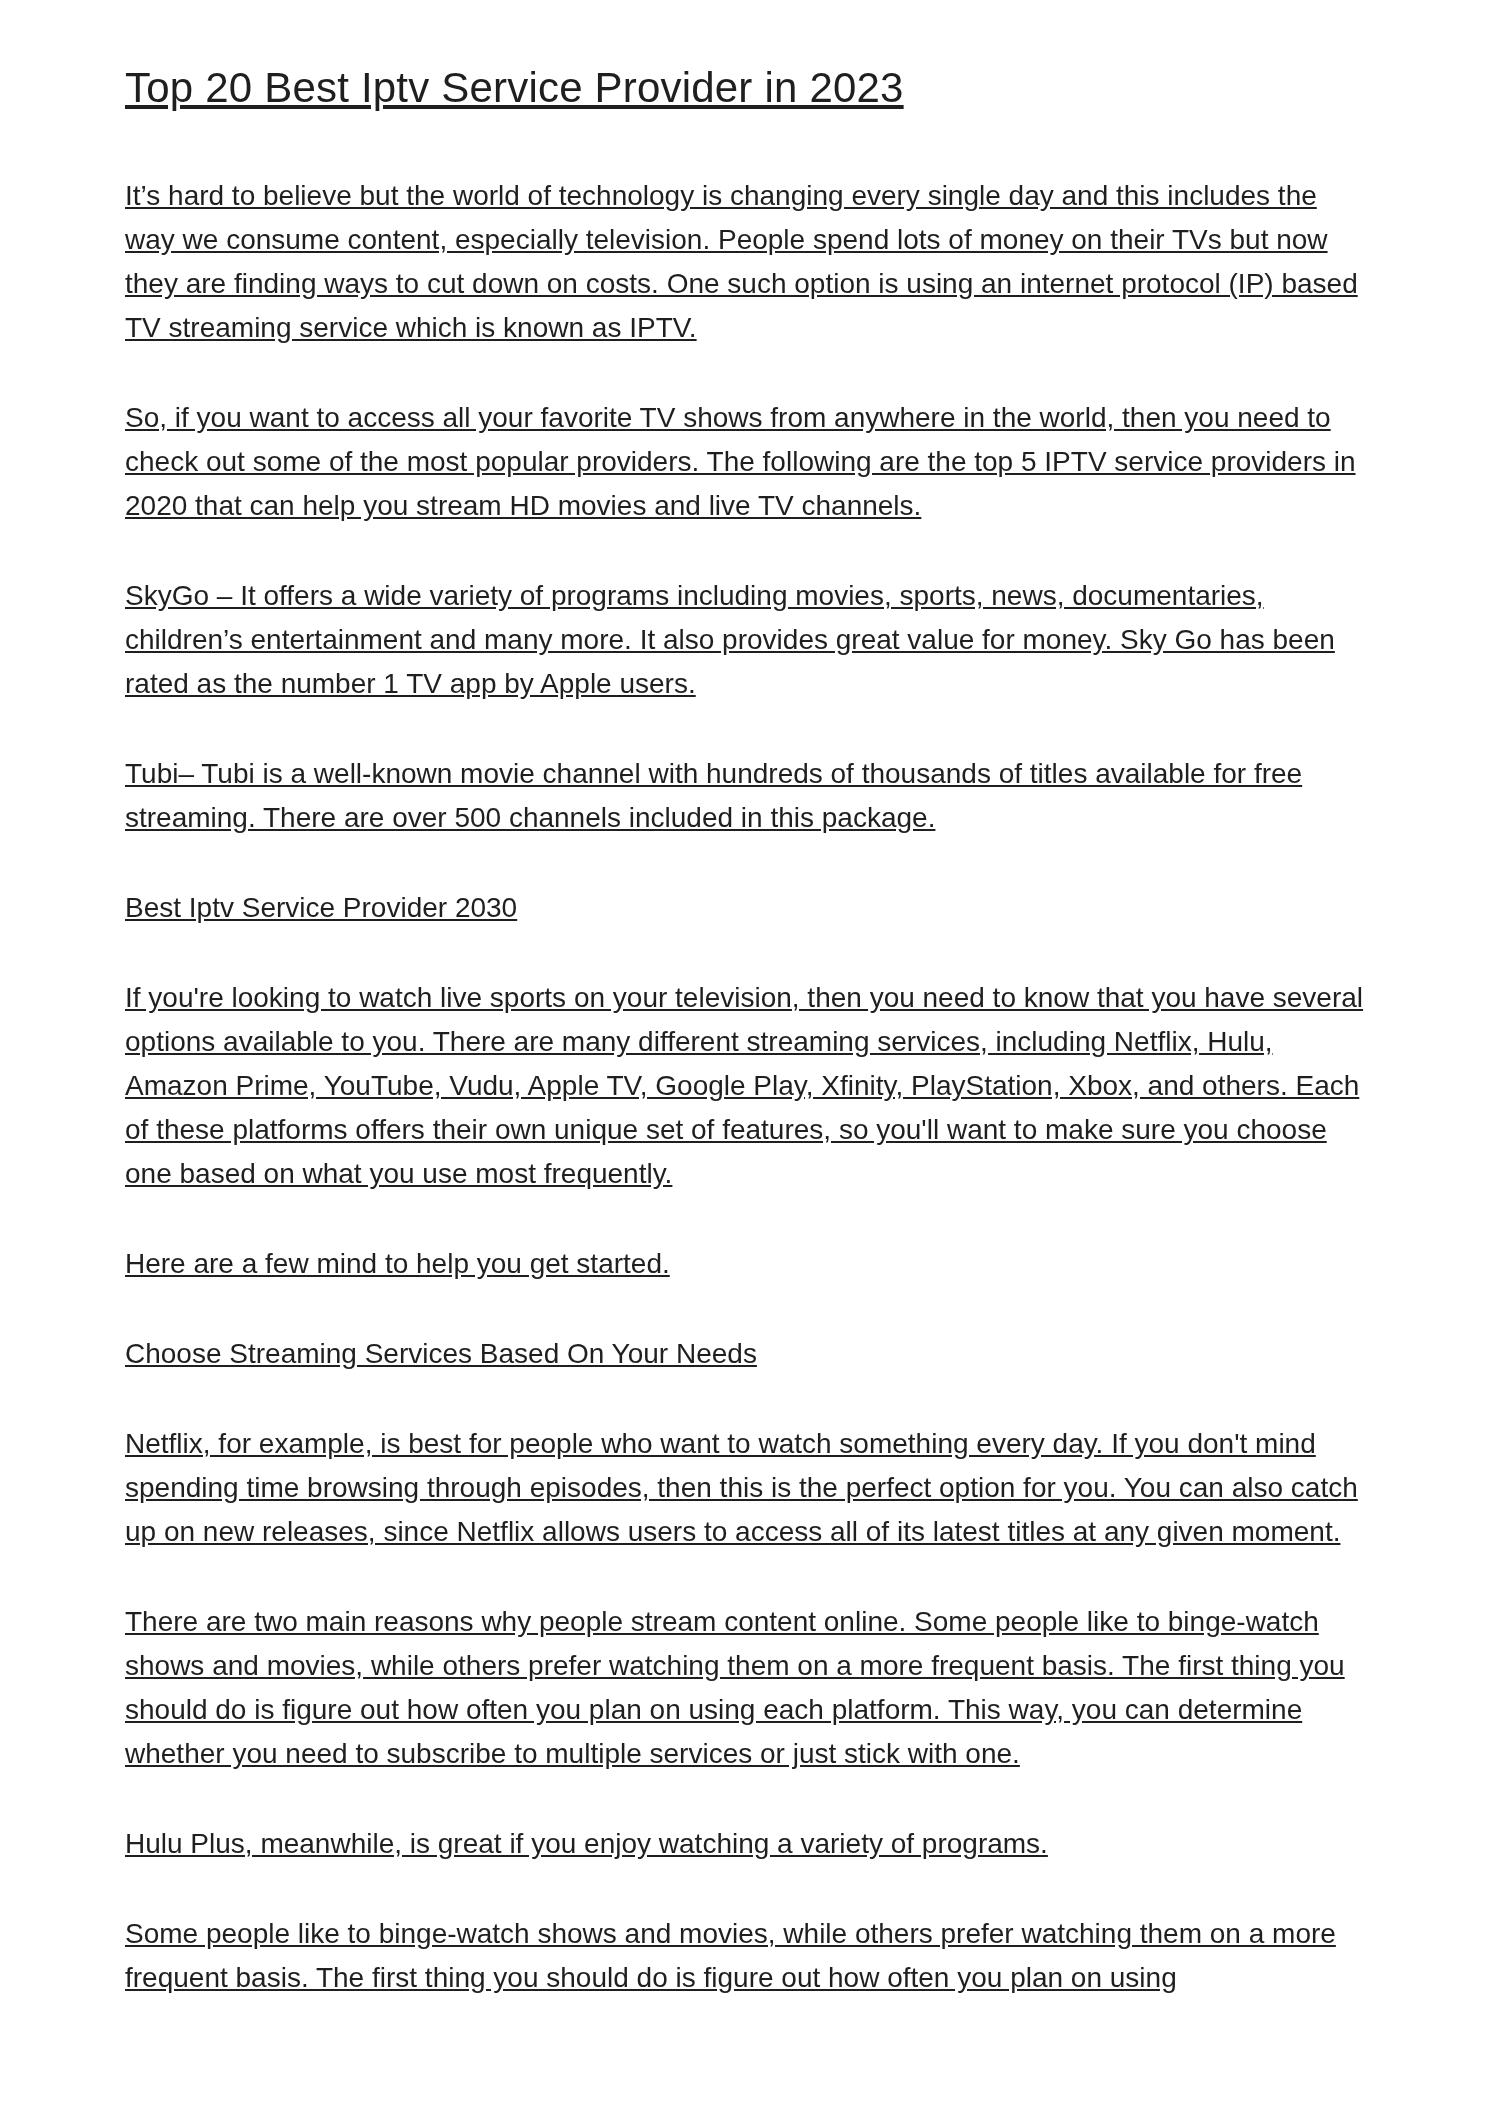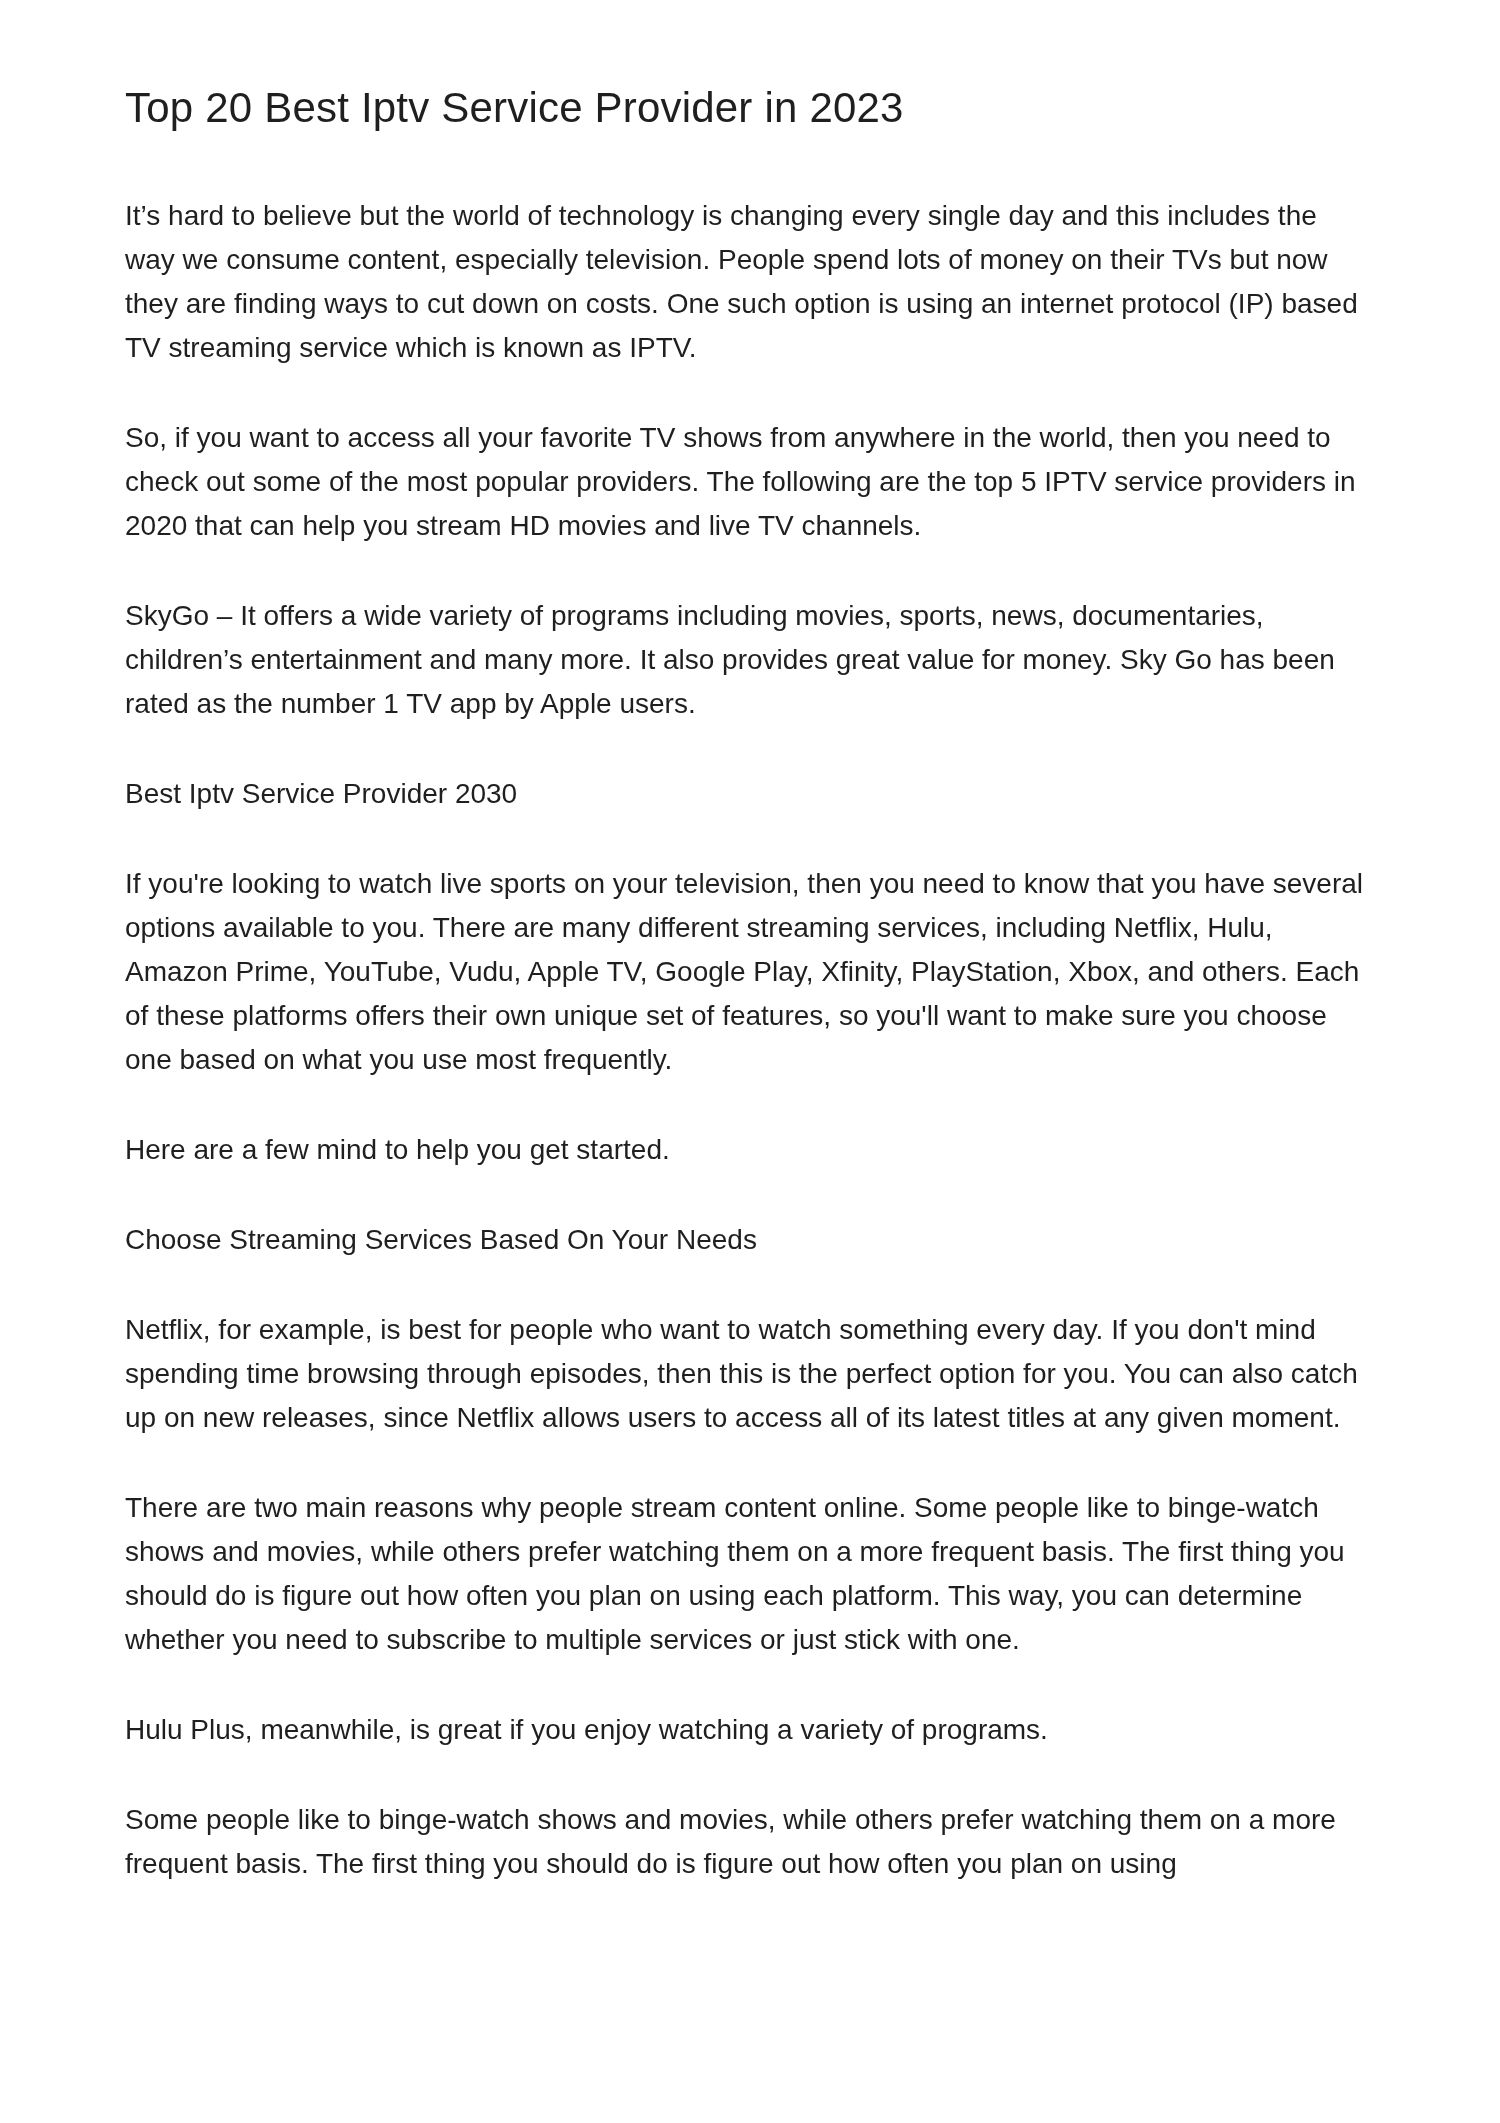--- a/index.html
+++ b/index.html
@@ -11,22 +11,23 @@
     width: 1500px;
     height: 2123px;
     overflow: hidden;
     font-family: "Liberation Sans", sans-serif;
     color: #1f1f1f;
   }
   .page {
     box-sizing: border-box;
     width: 1500px;
     height: 2123px;
-    padding: 84px 125px 0 125px;
+    padding: 64px 125px 0 125px;
     background: #ffffff;
+    text-decoration: underline;
   }
   .doc-title {
     font-size: 42px;
     font-weight: 400;
     letter-spacing: 0.2px;
     margin: 0 0 62px 0;
     color: #1f1f1f;
   }
   .doc-body p {
     font-size: 28px;
@@ -39,20 +40,21 @@
 </head>
 <body>
 
 <div class="page">
   <h1 class="doc-title">Top 20 Best Iptv Service Provider in 2023</h1>
 
   <div class="doc-body">
     <p>It’s hard to believe but the world of technology is changing every single day and this includes the way we consume content, especially television. People spend lots of money on their TVs but now they are finding ways to cut down on costs. One such option is using an internet protocol (IP) based TV streaming service which is known as IPTV.</p>
     <p>So, if you want to access all your favorite TV shows from anywhere in the world, then you need to check out some of the most popular providers. The following are the top 5 IPTV service providers in 2020 that can help you stream HD movies and live TV channels.</p>
     <p>SkyGo – It offers a wide variety of programs including movies, sports, news, documentaries, children’s entertainment and many more. It also provides great value for money. Sky Go has been rated as the number 1 TV app by Apple users.</p>
+    <p>Tubi– Tubi is a well-known movie channel with hundreds of thousands of titles available for free streaming. There are over 500 channels included in this package.</p>
     <p>Best Iptv Service Provider 2030</p>
     <p>If you're looking to watch live sports on your television, then you need to know that you have several options available to you. There are many different streaming services, including Netflix, Hulu, Amazon Prime, YouTube, Vudu, Apple TV, Google Play, Xfinity, PlayStation, Xbox, and others. Each of these platforms offers their own unique set of features, so you'll want to make sure you choose one based on what you use most frequently.</p>
     <p>Here are a few mind to help you get started.</p>
     <p>Choose Streaming Services Based On Your Needs</p>
     <p>Netflix, for example, is best for people who want to watch something every day. If you don't mind spending time browsing through episodes, then this is the perfect option for you. You can also catch up on new releases, since Netflix allows users to access all of its latest titles at any given moment.</p>
     <p>There are two main reasons why people stream content online. Some people like to binge-watch shows and movies, while others prefer watching them on a more frequent basis. The first thing you should do is figure out how often you plan on using each platform. This way, you can determine whether you need to subscribe to multiple services or just stick with one.</p>
     <p>Hulu Plus, meanwhile, is great if you enjoy watching a variety of programs.</p>
     <p>Some people like to binge-watch shows and movies, while others prefer watching them on a more frequent basis. The first thing you should do is figure out how often you plan on using</p>
   </div>
 </div>

